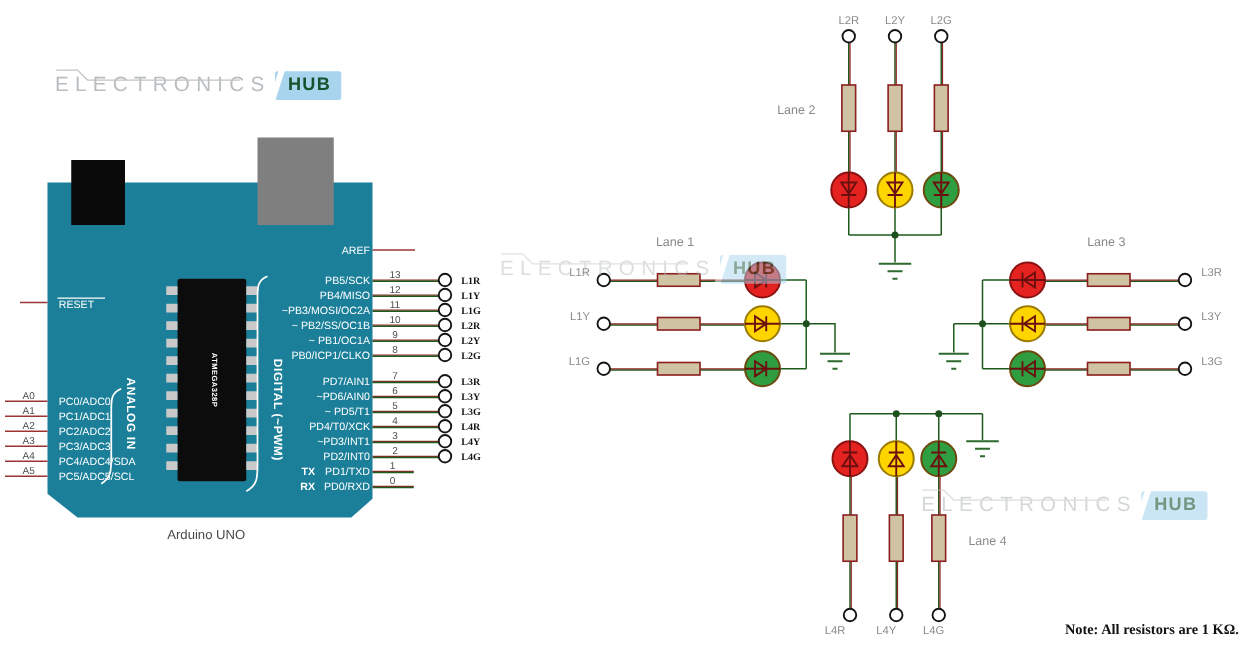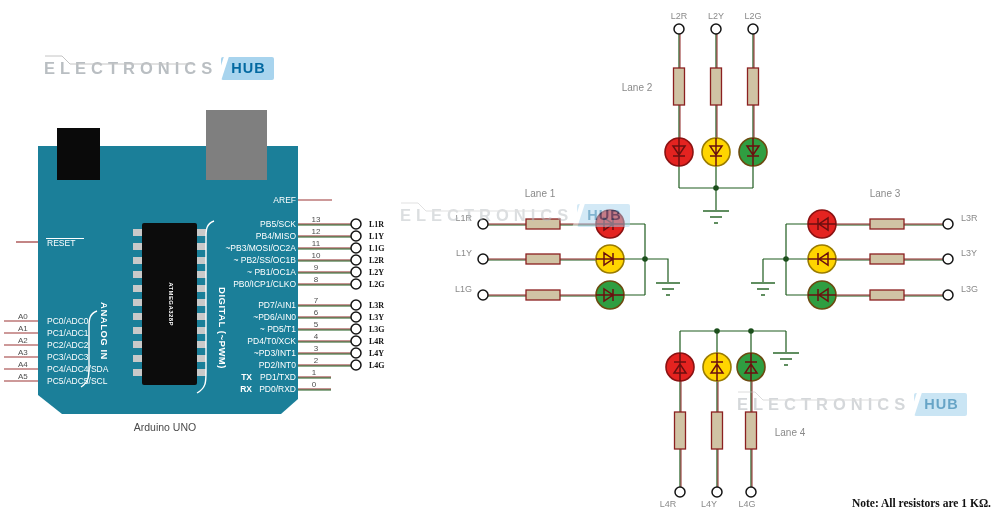--- a/index.html
+++ b/index.html
@@ -21,22 +21,22 @@
   .stub{stroke:#9b3434;stroke-width:1.2;fill:none;}
   .gnd{stroke:#2d6a2d;stroke-width:1.6;fill:none;}
   .res{fill:#d0c3a4;stroke:#8b2020;stroke-width:1.3;}
   .term{fill:#ffffff;stroke:#141414;stroke-width:1.5;}
   .dio{stroke:#6b0f0f;stroke-width:1.5;fill:none;}
   .pad{fill:#c9c9c9;}
   .bracket{stroke:#ffffff;stroke-width:1.4;fill:none;}
   .dot{fill:#1c4f1c;}
   
   .logo{position:absolute;display:flex;align-items:center;height:26px;}
-  .logo-name{color:#b9bec2;font-size:16.5px;letter-spacing:5px;font-weight:700;white-space:nowrap;}
-  .logo-hub{position:relative;margin-left:4px;background:#a8d4ee;color:#0369a1;
+  .logo-name{color:#b9bec2;font-size:16.5px;letter-spacing:5px;font-weight:400;white-space:nowrap;}
+  .logo-hub{position:relative;margin-left:4px;background:#a8d4ee;color:#14532d;
             font-weight:bold;font-size:14.5px;padding:3px 8px 4px 10px;border-radius:2px;
             letter-spacing:1px;}
   .logo-bolt{position:absolute;left:-1px;top:-1px;width:5px;height:110%;background:#ffffff;
              transform:skewX(-18deg);}
   .logo-flourish{position:absolute;left:0;bottom:-9px;}
 </style>
 </head>
 <body>
 
 <div id="canvas">

